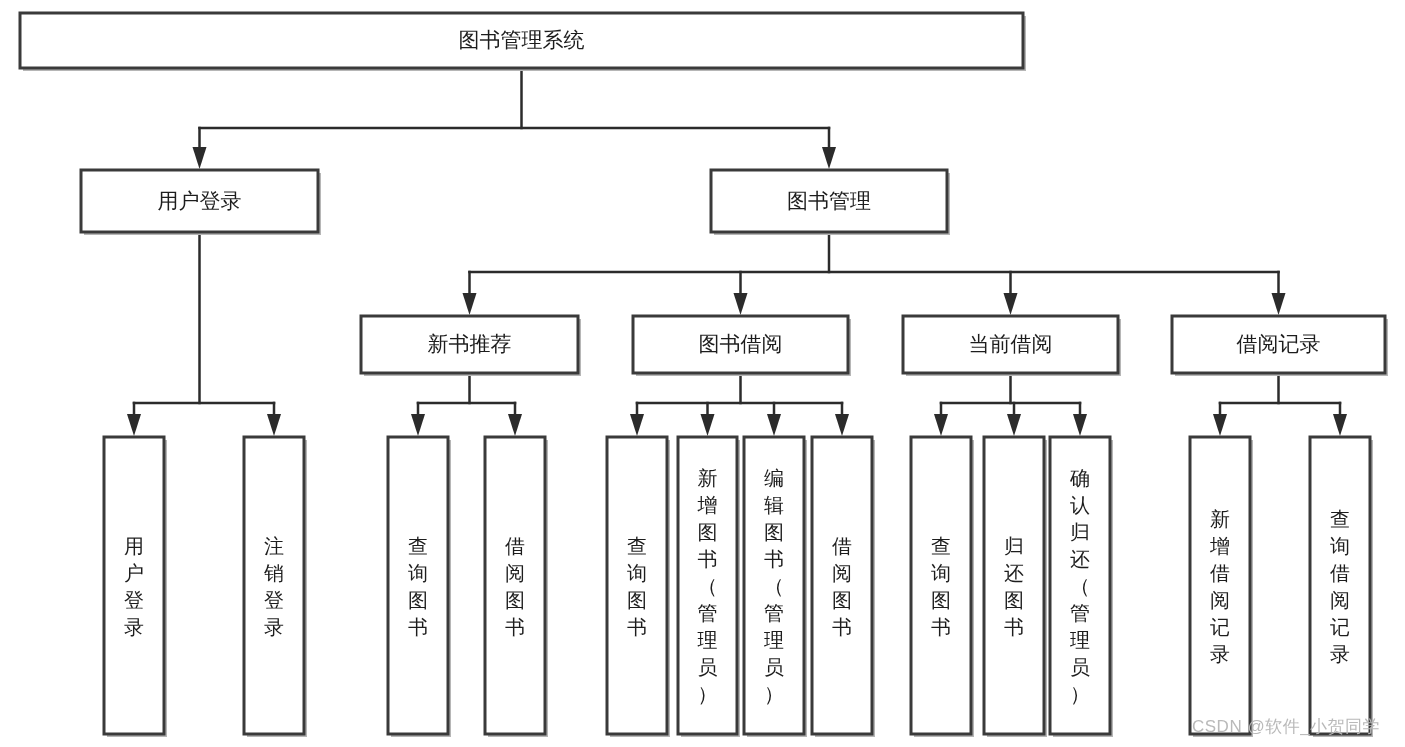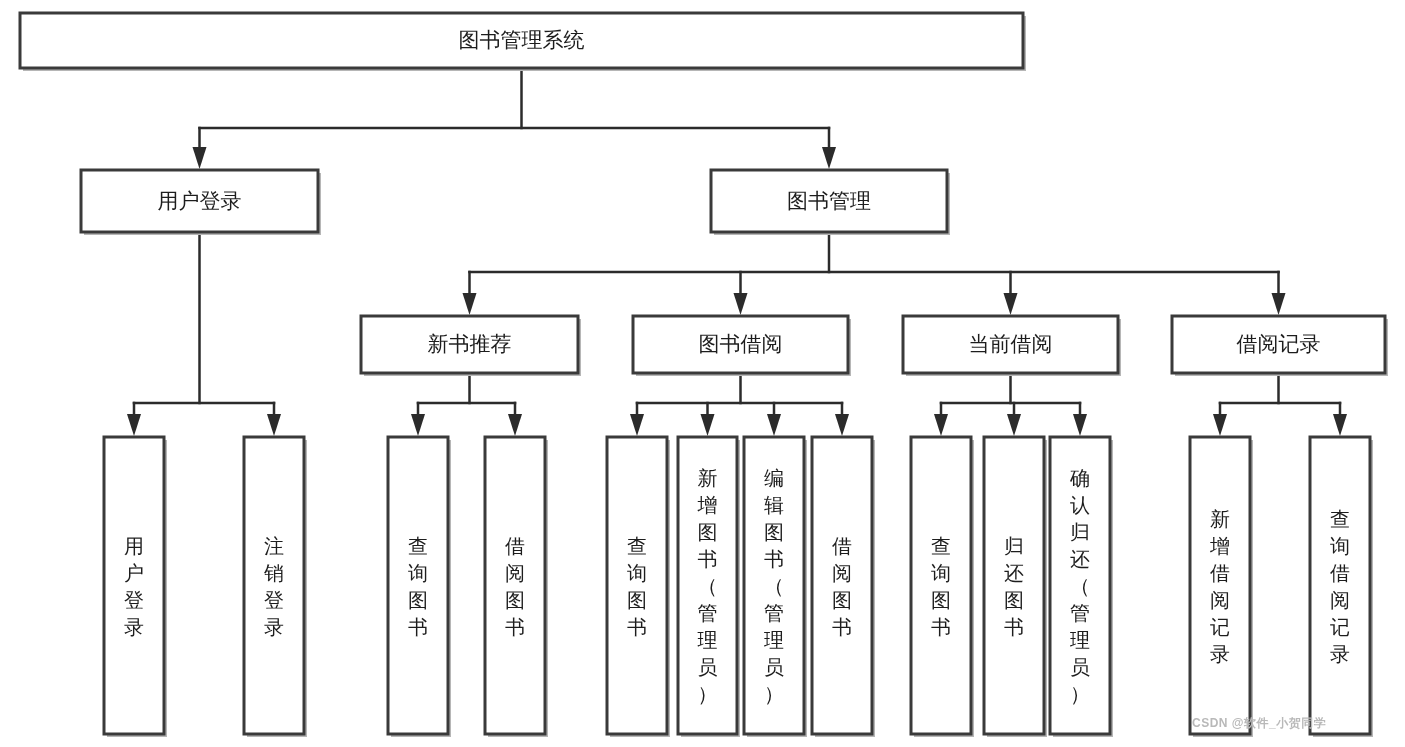--- a/index.html
+++ b/index.html
@@ -57,27 +57,26 @@
   .node-label-v {
     font-family: "Liberation Sans", "DejaVu Sans", sans-serif;
     font-size: 20px;
     fill: #1d1d1d;
     text-anchor: middle;
     white-space: pre;
   }
   .watermark {
     position: absolute;
     font-family: "Liberation Sans", "DejaVu Sans", sans-serif;
-    font-size: 12px;
+    font-size: 17px;
     color: #b9b9b9;
     letter-spacing: 0.5px;
     white-space: nowrap;
     pointer-events: none;
     user-select: none;
-    font-weight: bold;
   }
 </style>
 </head>
 <body>
 
 <div id="diagram-root">
   <svg id="tree-svg" viewBox="0 0 1405 747">
     <g id="edges-layer">
         <g>
           <path d="M 521.5 68 L 521.5 128" class="connector"></path>

